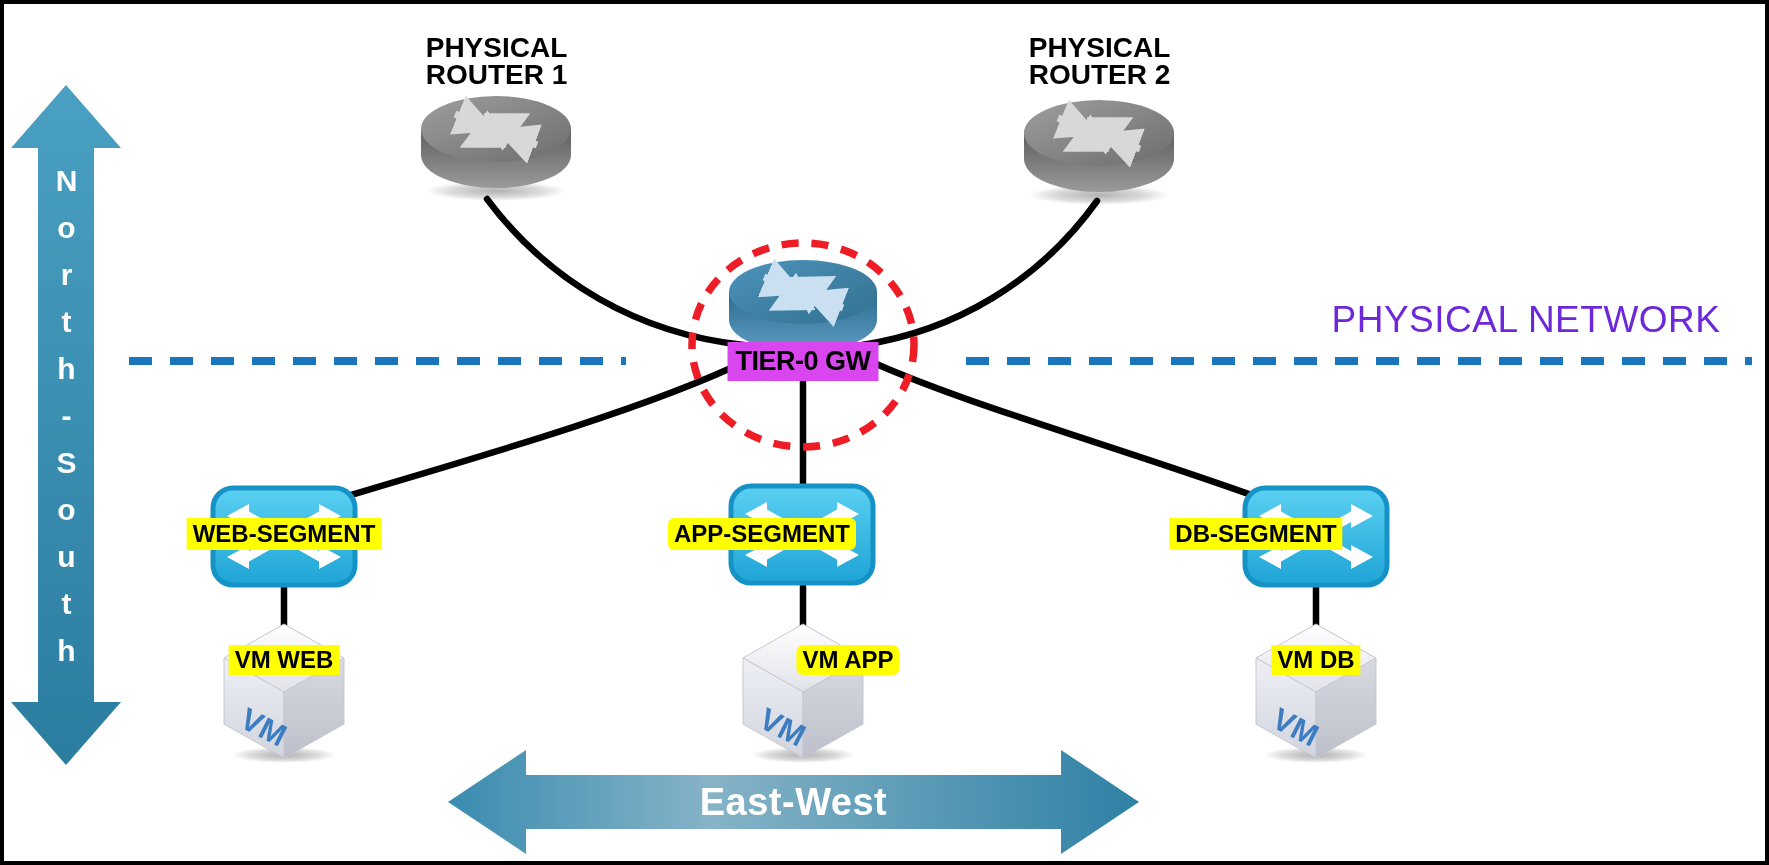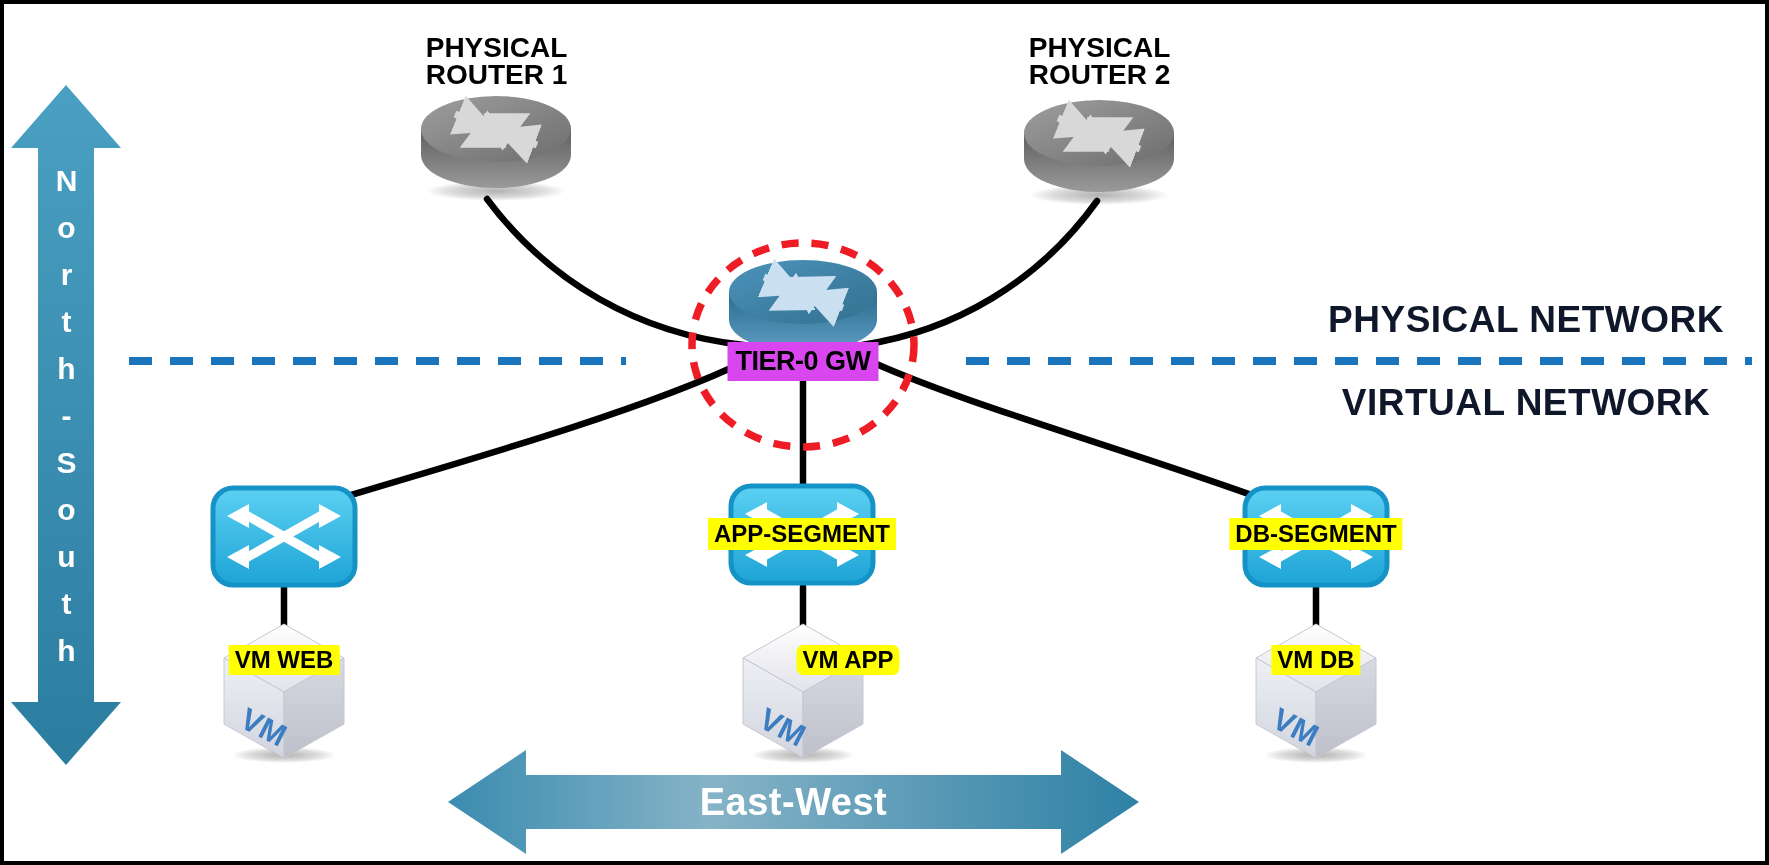--- a/index.html
+++ b/index.html
@@ -27,39 +27,39 @@
   
   .node-caption {
     position:absolute; width:175px; text-align:center;
     font-size:28px; font-weight:bold; color:#000; line-height:27px;
   }
   .cap-r1 { left:405px; top:30px; }
   .cap-r2 { left:1008px; top:30px; }
 
   .zone-label {
     position:absolute; transform:translateX(-50%);
-    font-size:37px; font-weight:bold; color:#0f172a; white-space:nowrap;
+    font-size:37px; font-weight:normal; color:#6d28d9; white-space:nowrap;
     letter-spacing:0.5px;
   }
   .zone-physical { left:1522px; top:295px; }
   .zone-virtual  { left:1522px; top:378px; }
 
   .tier0-label {
     position:absolute; left:799px; top:338px; transform:translateX(-50%);
     background:#d946ef; color:#000; font-size:27px; font-weight:bold;
     padding:4px 8px; white-space:nowrap; letter-spacing:-0.5px;
   }
 
   .seg-label, .vm-label {
     position:absolute; transform:translateX(-50%);
     background:#ffff00; color:#000; font-weight:bold; white-space:nowrap;
   }
   .seg-label { top:514px; font-size:24px; padding:2px 6px; }
   .vm-label  { top:641px; font-size:24px; padding:1px 6px; }
-  .seg-web { left:280px; }  .seg-app { left:798px; }  .seg-db { left:1312px; }
+  .seg-web { left:280px; }  .seg-app { left:758px;border-radius:6px; }  .seg-db { left:1252px; }
   .vm-web  { left:280px; }  .vm-app  { left:844px;border-radius:7px; }  .vm-db  { left:1312px; }
 
   
   .ns-arrow { left:6px; top:80px; }
   .ns-letters {
     position:absolute; left:6px; top:160px; width:112px; height:520px;
     display:flex; justify-content:center;
   }
   .ns-letters span {
     writing-mode:vertical-rl; text-orientation:upright;
@@ -209,21 +209,20 @@
     <g stroke="#cadff0" stroke-width="7" stroke-linecap="butt">
       <line x1="64" y1="50" x2="104" y2="29" marker-end="url(#mArrBlue)"></line>
       <line x1="97" y1="32" x2="55" y2="54" marker-end="url(#mArrBlue)"></line>
       <line x1="41" y1="25" x2="72" y2="38" marker-end="url(#mArrBlue)"></line>
       <line x1="120" y1="56" x2="89" y2="44" marker-end="url(#mArrBlue)"></line>
     </g>
   </svg>
   <div class="tier0-label">TIER-0 GW</div>
 
   <div class="zone-label zone-physical">PHYSICAL NETWORK</div>
-  <div class="zone-label zone-virtual">VIRTUAL NETWORK</div>
 
   <svg class="abs switch-web" width="150" height="105">
     <rect x="4" y="4" width="142" height="97" rx="20" fill="url(#gradSwitch)" stroke="#1593c6" stroke-width="5"></rect>
     <g fill="#ffffff">
       <polygon points="18,32 40,20 40,44"></polygon>
         <polygon points="132,32 110,20 110,44"></polygon>
       <polygon points="18,73 40,61 40,85"></polygon>
         <polygon points="132,73 110,61 110,85"></polygon>
     </g>
     <g stroke="#ffffff" stroke-width="9">
@@ -273,20 +272,21 @@
     <text x="16" y="104" transform="rotate(27 16 104)" font-size="31" font-weight="bold" fill="#3c7dc2">VM</text>
   </svg>
   <svg class="abs cube-db" width="124" height="142">
     <ellipse cx="62" cy="133" rx="52" ry="8" fill="url(#gradShadow)"></ellipse>
     <polygon points="62,2 122,36 62,70 2,36" fill="url(#gradCubeTop)" stroke="#c6c6d0" stroke-width="1"></polygon>
     <polygon points="2,36 62,70 62,136 2,102" fill="url(#gradCubeLeft)" stroke="#c6c6d0" stroke-width="1"></polygon>
     <polygon points="62,70 122,36 122,102 62,136" fill="url(#gradCubeRight)" stroke="#c6c6d0" stroke-width="1"></polygon>
     <text x="16" y="104" transform="rotate(27 16 104)" font-size="31" font-weight="bold" fill="#3c7dc2">VM</text>
   </svg>
 
+  <div class="seg-label seg-web">WEB-SEGMENT</div>
   <div class="seg-label seg-app">APP-SEGMENT</div>
   <div class="seg-label seg-db">DB-SEGMENT</div>
 
   <div class="vm-label vm-web">VM WEB</div>
   <div class="vm-label vm-app">VM APP</div>
   <div class="vm-label vm-db">VM DB</div>
 
 </div>
 
 </body></html>

